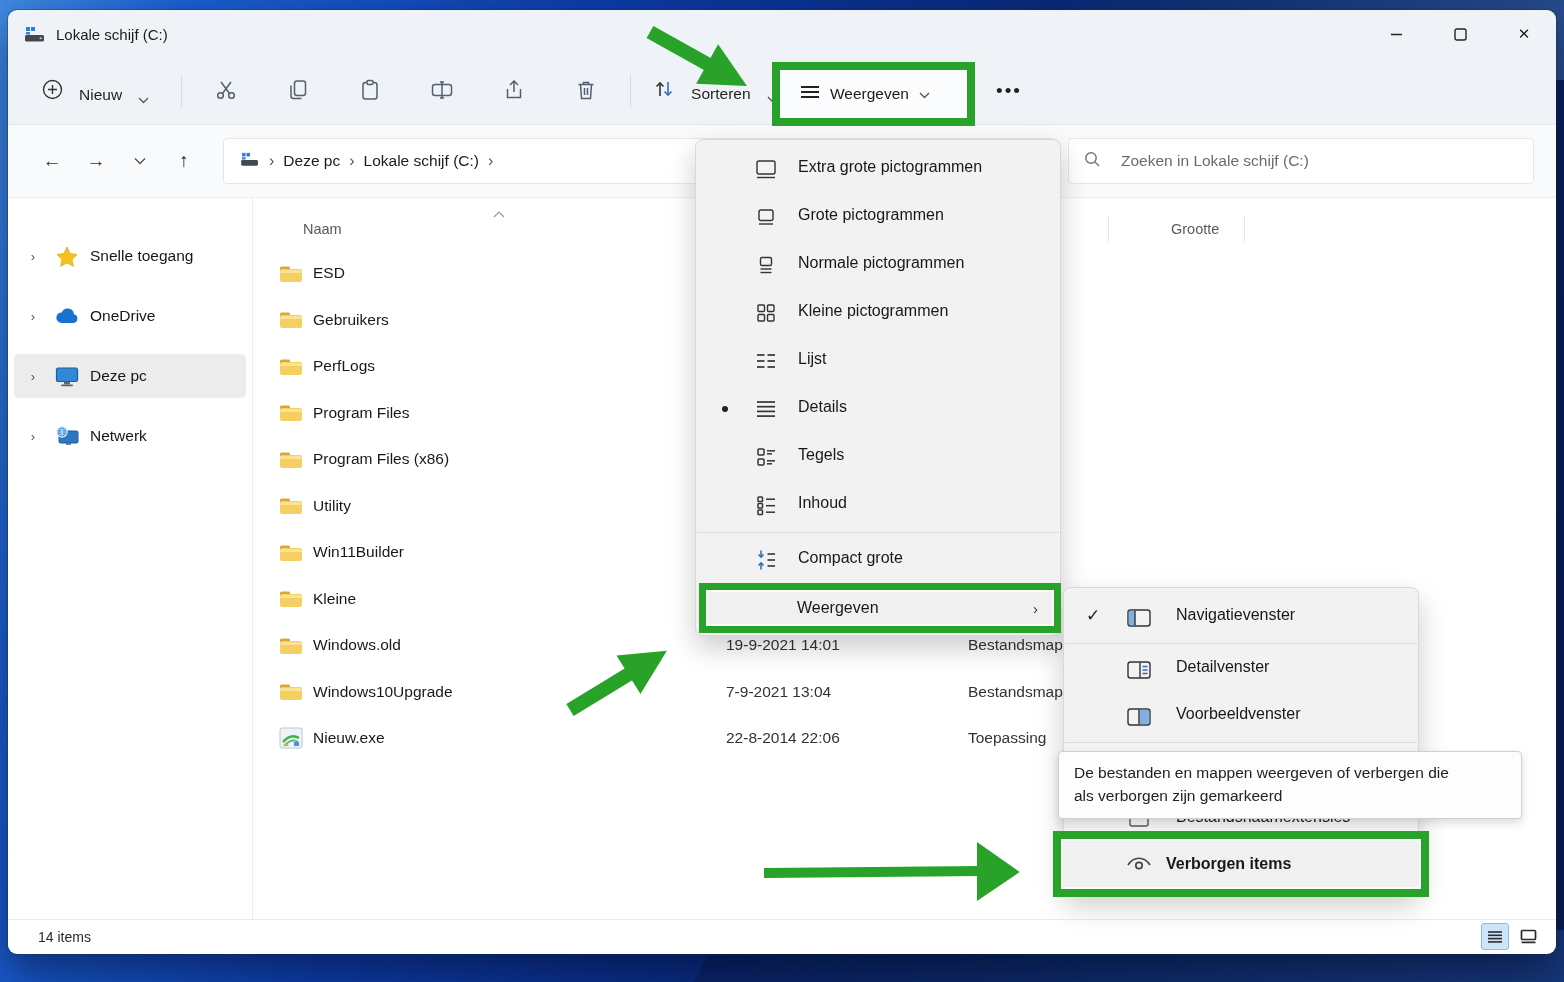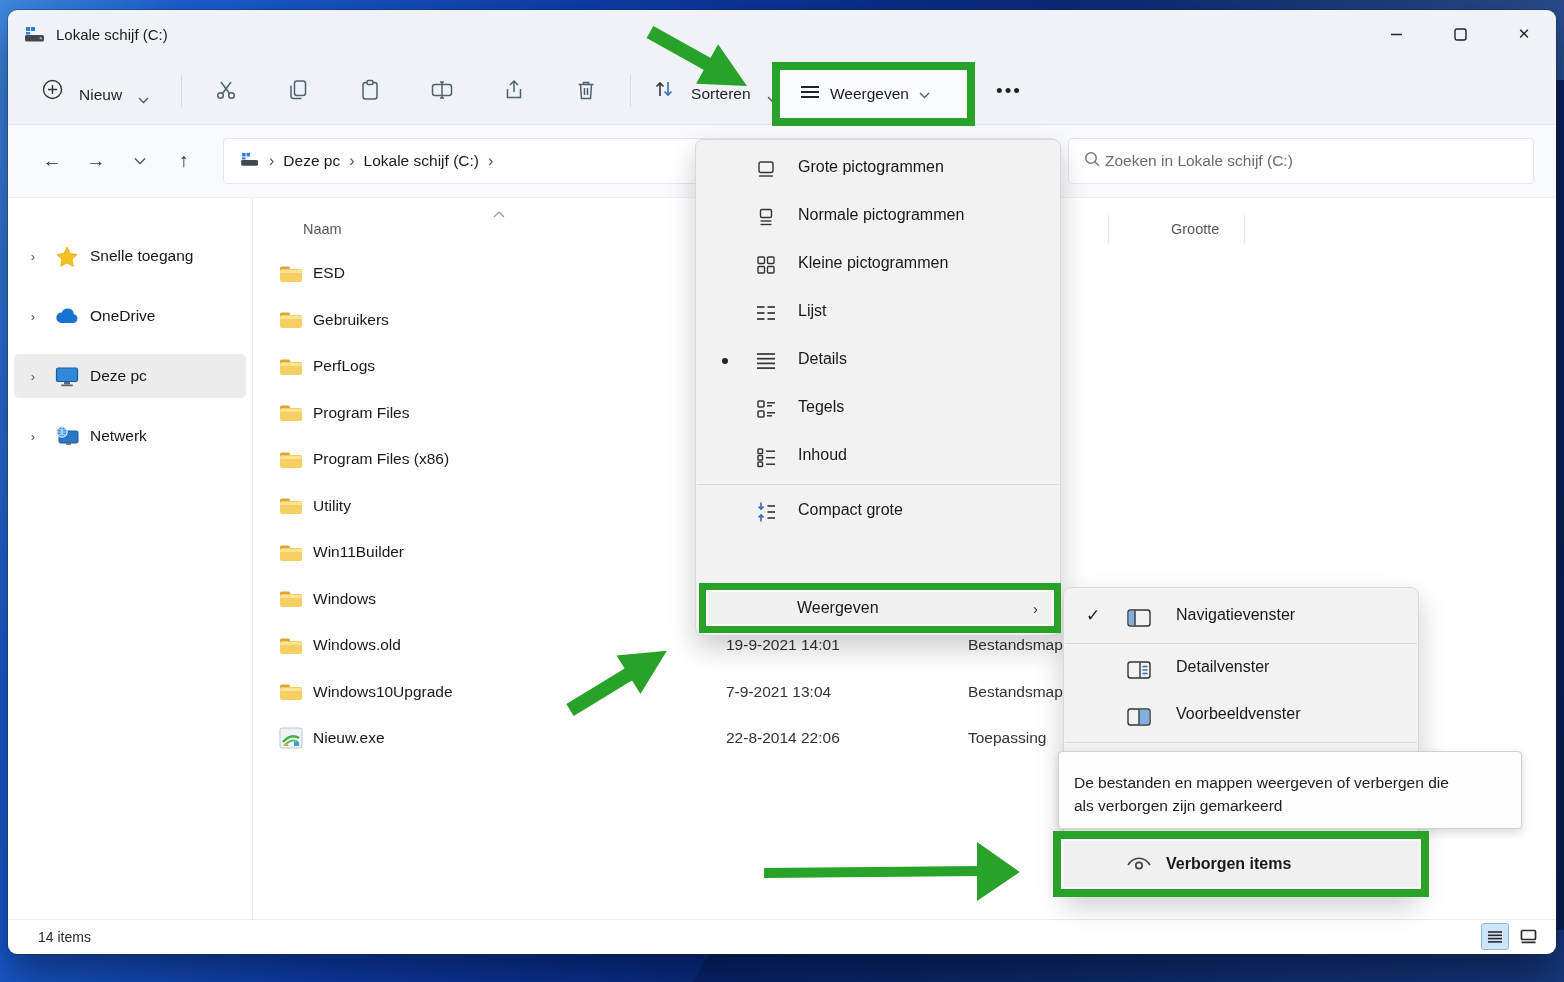--- a/index.html
+++ b/index.html
@@ -34,21 +34,21 @@
   .newbtn { margin-right:24px; }
   .sortbtn { margin:0 10px 0 14px; }
   .morebtn { position:absolute; left:988px; font-size:19px; letter-spacing:2px; color:#222; background:transparent; border:0; }
   .viewbtn-inner { width:100%; height:100%; background:#fbfcfd; display:flex; align-items:center; gap:10px; padding-left:20px; font-size:15.5px; color:#1b1b1b; }
 
   
   .addressrow { height:73px; background:#f9fafc; display:flex; align-items:center; padding-left:22px; border-bottom:1px solid #edeff3; flex:0 0 auto; position:relative; }
   .navbtn { width:44px; height:40px; display:flex; align-items:center; justify-content:center; font-size:19px; color:#2b2b2b; background:transparent; border:0; }
   .crumbbox { position:absolute; left:215px; top:13px; width:833px; height:46px; background:#fff; border:1px solid #e4e6ea; border-radius:4px; display:flex; align-items:center; padding-left:16px; font-size:15.5px; color:#1b1b1b; gap:9px; }
   .crumbsep { color:#555; font-size:16px; }
-  .searchbox { position:absolute; left:1060px; top:13px; width:466px; height:46px; background:#fff; border:1px solid #e4e6ea; border-radius:4px; display:flex; align-items:center; padding-left:14px; gap:4px; }
+  .searchbox { position:absolute; left:1060px; top:13px; width:466px; height:46px; background:#fff; border:1px solid #e4e6ea; border-radius:4px; display:flex; align-items:center; padding-left:14px; gap:20px; }
   .searchbox input { border:0; outline:0; flex:1; font-size:15.5px; color:#444; font-family:"Liberation Sans",sans-serif; background:transparent; }
   .searchbox input::placeholder { color:#6b6b6b; opacity:1; }
 
   
   .content { flex:1; display:flex; background:#fff; min-height:0; }
   .sidebar { width:245px; border-right:1px solid #ececec; padding-top:36px; flex:0 0 auto; }
   .sbitem { height:44px; margin:0 6px 16px 6px; display:flex; align-items:center; border-radius:5px; font-size:15.5px; color:#161616; }
   .sbitem.sel { background:#ececec; }
   .sbchev { width:38px; text-align:center; color:#555; font-size:13px; }
   .sbico { width:30px; display:flex; justify-content:center; margin-right:8px; }
@@ -92,21 +92,21 @@
   
   .submenu { position:absolute; left:1063px; top:587px; width:356px; height:307px; background:#f2f2f2; border:1px solid #d8d8d8; border-radius:8px; box-shadow:0 12px 28px rgba(0,0,0,.20); z-index:41; padding-top:6px; overflow:hidden; }
   .sitem { height:47px; position:relative; font-size:16px; color:#181818; }
   .scheck { position:absolute; left:22px; top:11px; color:#222; font-size:17px; }
   .sico { position:absolute; left:60px; top:13px; width:30px; display:flex; justify-content:center; }
   .slabel { position:absolute; left:112px; top:12px; white-space:nowrap; }
   .ssep { height:1px; background:#dadada; margin:2px 1px; }
   .sobscured { position:absolute; left:0; right:0; top:208px; }
 
   
-  .tooltip { position:absolute; left:1058px; top:751px; width:464px; background:#fdfdfd; border:1px solid #cfcfcf; border-radius:4px; box-shadow:0 4px 10px rgba(0,0,0,.14); z-index:45; padding:19px 15px 10px 15px; font-size:15.5px; color:#222; line-height:1.5; }
+  .tooltip { position:absolute; left:1058px; top:751px; width:464px; background:#fdfdfd; border:1px solid #cfcfcf; border-radius:4px; box-shadow:0 4px 10px rgba(0,0,0,.14); z-index:45; padding:9px 15px 10px 15px; font-size:15.5px; color:#222; line-height:1.5; }
 
   
   .arrows { position:absolute; left:0; top:0; width:1564px; height:982px; z-index:50; pointer-events:none; }
 </style>
 </head>
 <body>
 
 <div class="wallstreak ws1"></div>
 <div class="wallstreak ws2"></div>
 
@@ -387,21 +387,21 @@
           <span class="ftype"></span>
         </div>
         <div class="frow">
           <span class="fico">
               <svg width="24" height="19" viewBox="0 0 24 19">
                 <rect x="1" y="2.5" width="10" height="6" rx="1.6" fill="#dba636"></rect>
                 <rect x="1" y="5" width="22" height="13" rx="2" fill="#f6cf63"></rect>
                 <path d="M1 8 a2 2 0 0 1 2 -2 h18 a2 2 0 0 1 2 2 v1 H1 Z" fill="#fce394"></path>
               </svg>
             </span>
-          <span class="fname">Windows</span>
+          <span class="fname">Kleine</span>
           <span class="fdate"></span>
           <span class="ftype"></span>
         </div>
         <div class="frow">
           <span class="fico">
               <svg width="24" height="19" viewBox="0 0 24 19">
                 <rect x="1" y="2.5" width="10" height="6" rx="1.6" fill="#dba636"></rect>
                 <rect x="1" y="5" width="22" height="13" rx="2" fill="#f6cf63"></rect>
                 <path d="M1 8 a2 2 0 0 1 2 -2 h18 a2 2 0 0 1 2 2 v1 H1 Z" fill="#fce394"></path>
               </svg>
@@ -461,20 +461,29 @@
           </svg>
         </button>
     </div>
   </div>
 </div>
 
 <div class="menu">
   <div class="mitem">
     <span class="mico">
         <svg width="24" height="24" viewBox="0 0 24 24" fill="none" stroke="#333" stroke-width="1.4">
+          <rect x="3" y="4" width="18" height="13" rx="2"></rect>
+          <line x1="3" y1="20.5" x2="21" y2="20.5"></line>
+        </svg>
+      </span>
+    <span class="mlabel">Extra grote pictogrammen</span>
+  </div>
+  <div class="mitem">
+    <span class="mico">
+        <svg width="24" height="24" viewBox="0 0 24 24" fill="none" stroke="#333" stroke-width="1.4">
           <rect x="5" y="5" width="14" height="10.5" rx="2"></rect>
           <line x1="5" y1="19" x2="19" y2="19"></line>
         </svg>
       </span>
     <span class="mlabel">Grote pictogrammen</span>
   </div>
   <div class="mitem">
     <span class="mico">
         <svg width="24" height="24" viewBox="0 0 24 24" fill="none" stroke="#333" stroke-width="1.4">
           <rect x="6.5" y="4.5" width="11" height="8" rx="1.5"></rect>

